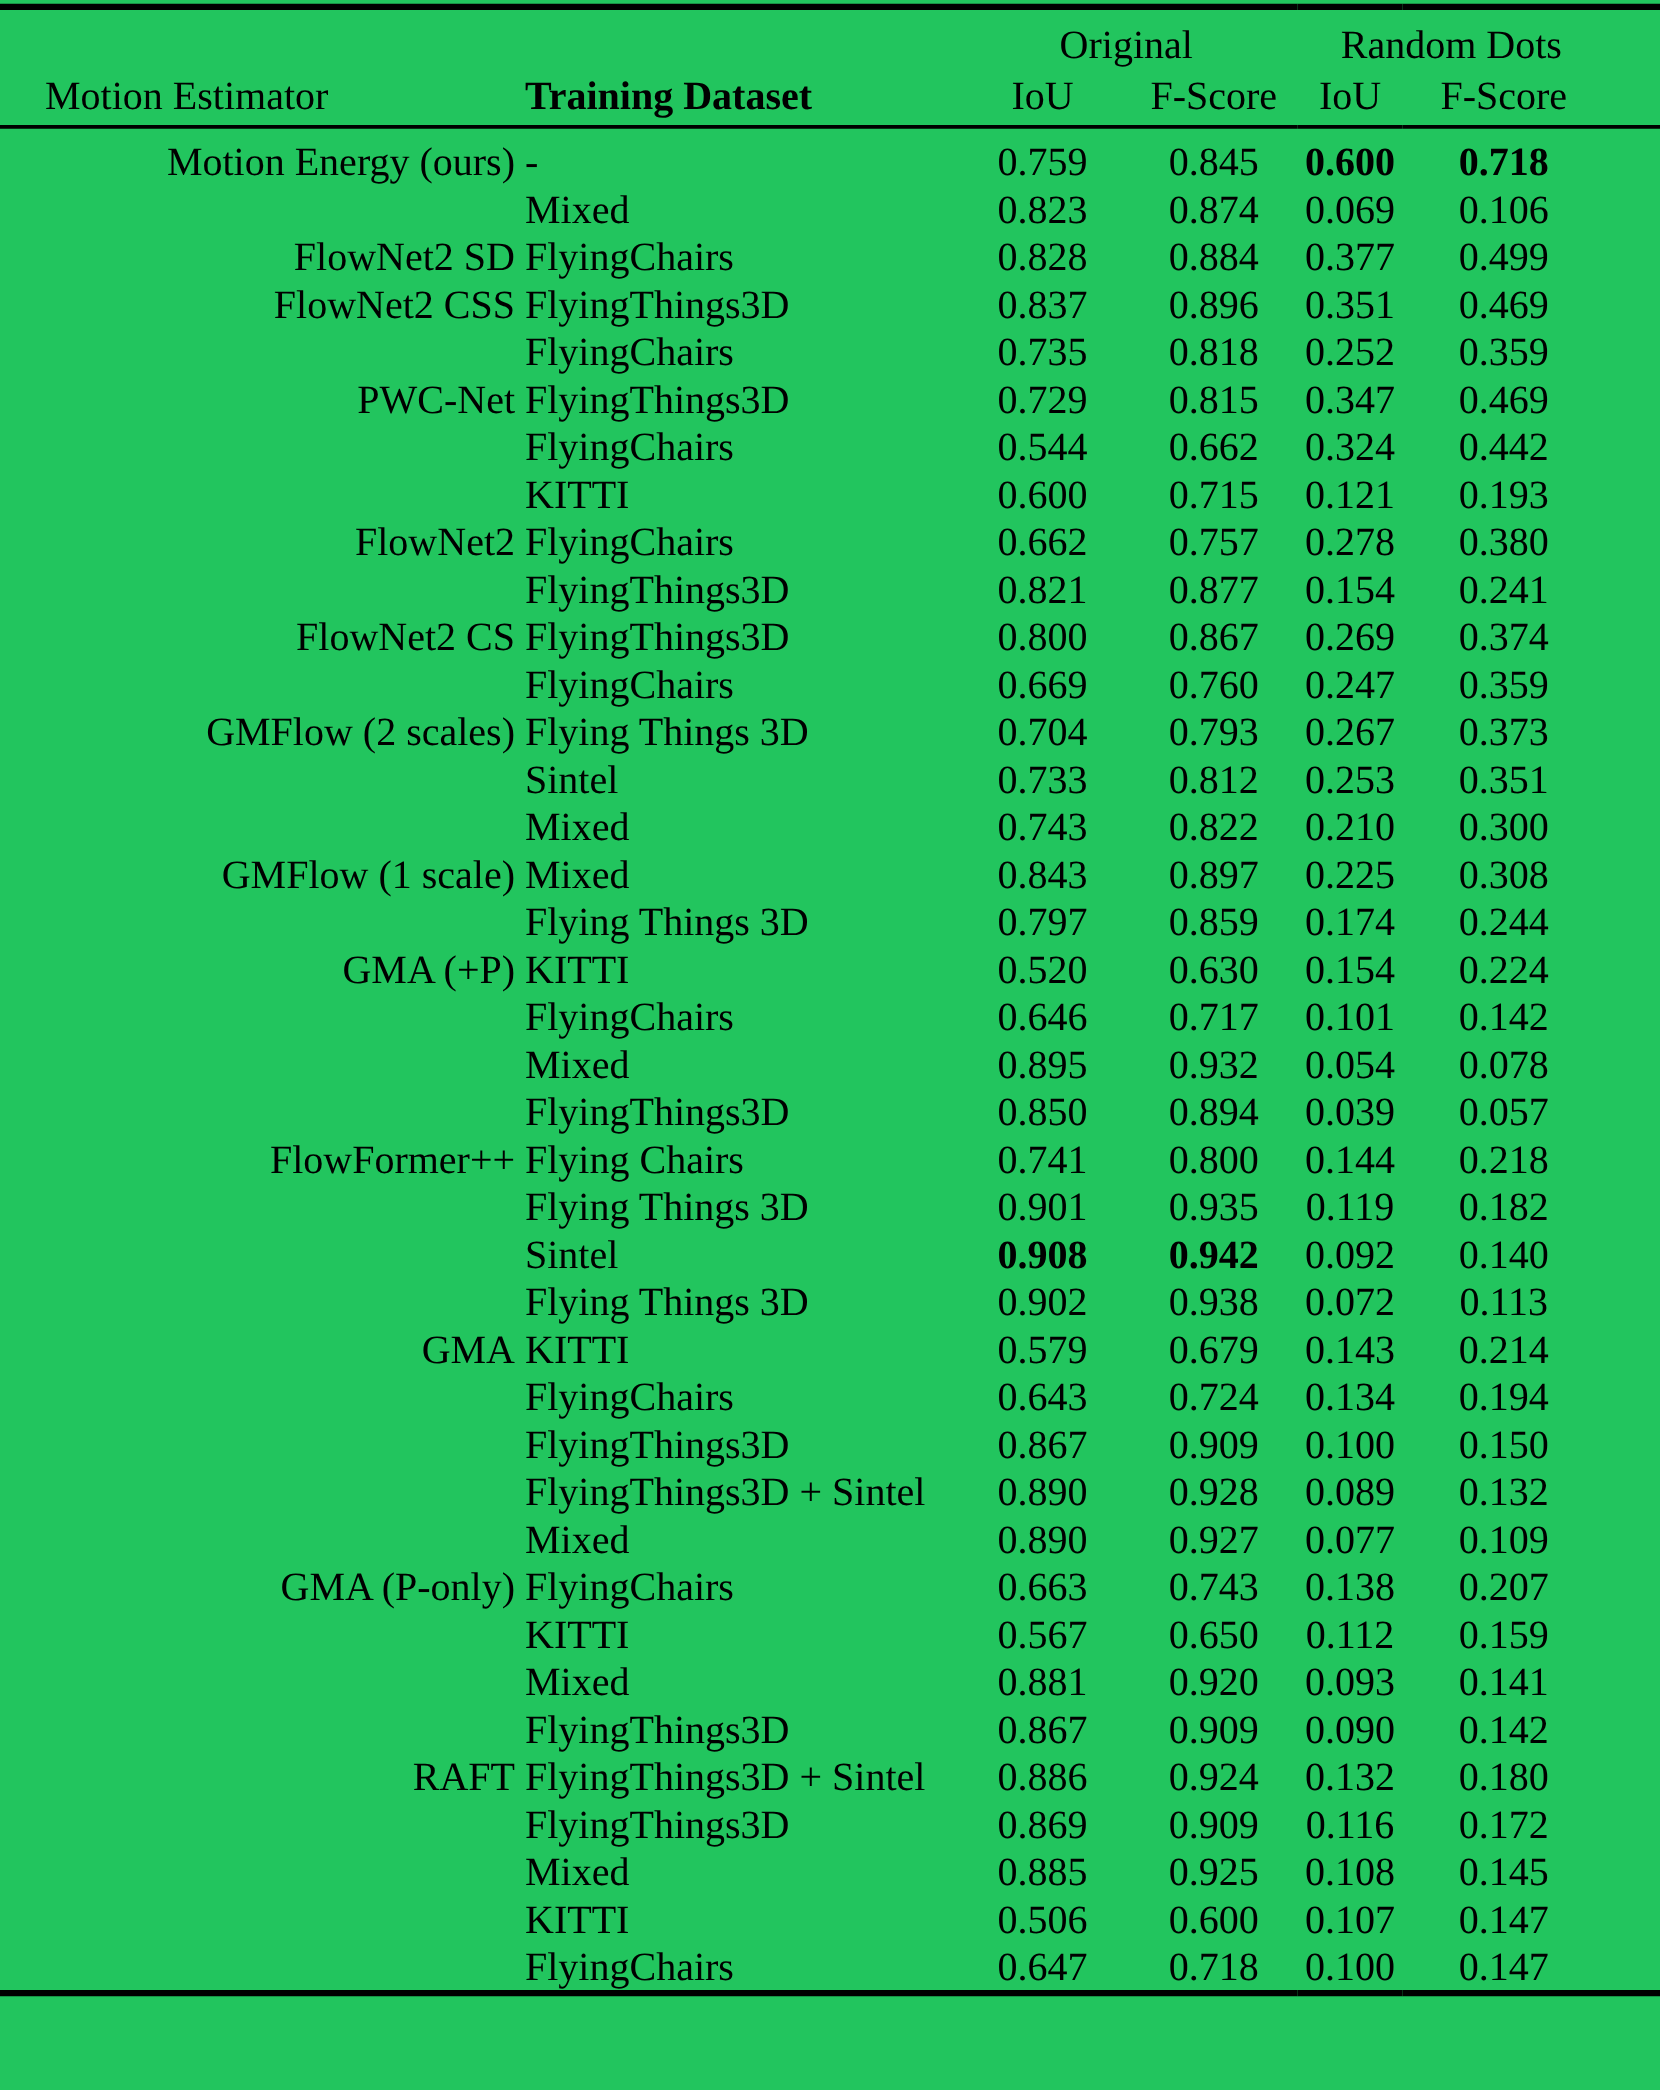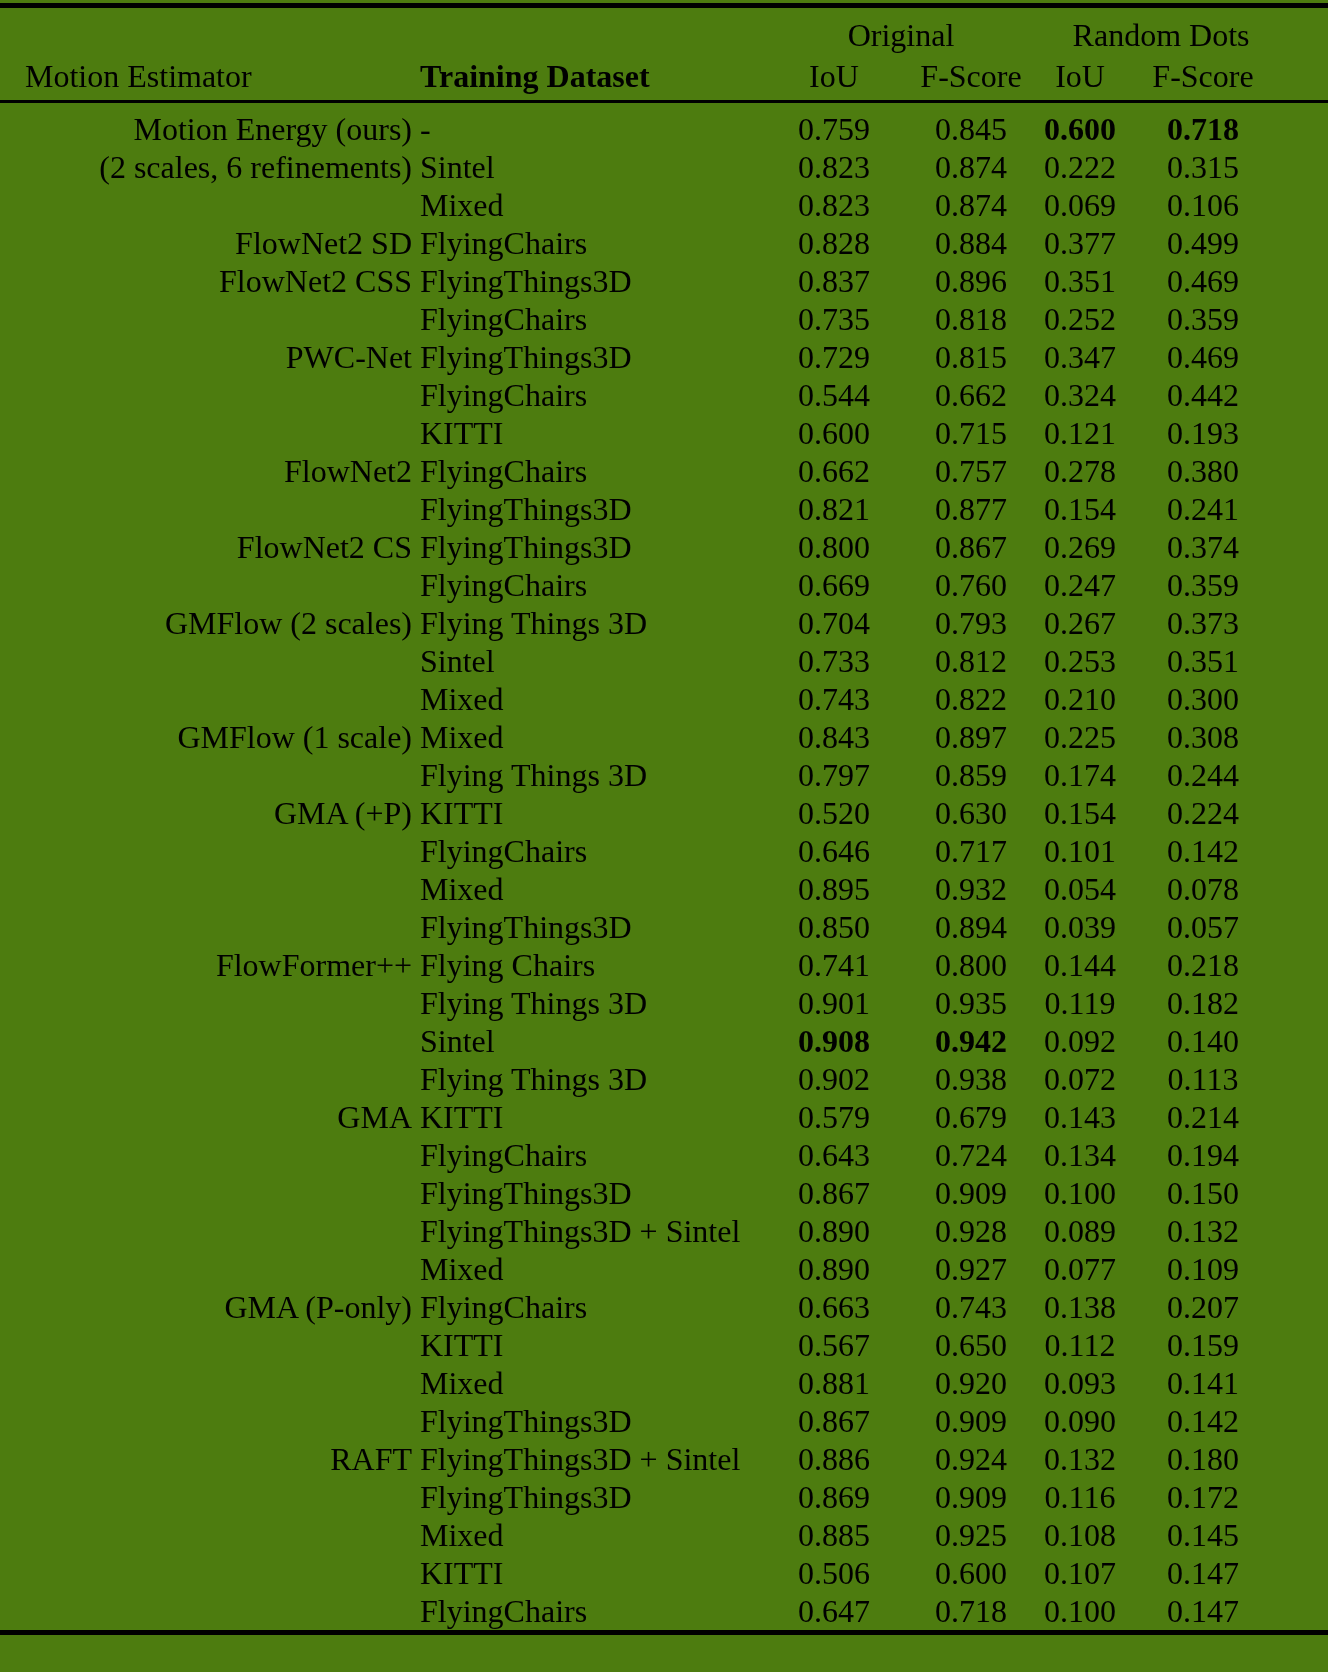--- a/index.html
+++ b/index.html
@@ -1,20 +1,20 @@
 <!DOCTYPE html>
 <html><head>
 <meta charset="utf-8">
 <style>
   html, body { margin: 0; padding: 0; background: #ffffff; }
   .page {
     position: relative;
     width: 1328px;
     height: 1672px;
-    background: #4d7c0f;
+    background: #22c55e;
     color: #000000;
     font-family: "Liberation Serif", "DejaVu Serif", serif;
     font-size: 32px;
     overflow: hidden;
   }
   table.results {
     border-collapse: collapse;
     table-layout: fixed;
     width: 1328px;
     margin-top: 3px;
@@ -33,21 +33,21 @@
   tr.group-row th { height: 46px; vertical-align: bottom; padding-bottom: 1px; }
   tr.head-row th { height: 40px; vertical-align: bottom; padding-bottom: 5px; }
   tbody td { height: 38px; vertical-align: middle; }
   tbody tr:first-child td { padding-top: 7px; }
   .left { text-align: left; white-space: nowrap; }
   .est { text-align: right; white-space: nowrap; padding-left: 25px; }
   .est.indent { padding-left: 38px; }
   .ds { text-align: left; white-space: nowrap; padding-left: 8px; }
   .num { text-align: center; white-space: nowrap; }
   .last { box-sizing: border-box; padding-right: 44px; }
-  th.est-h { padding-left: 25px; }
+  th.est-h { padding-left: 36px; }
   th.ds-h { padding-left: 8px; font-weight: bold; }
   .bold { font-weight: bold; }
 </style>
 </head>
 <body>
 
 <div class="page">
   <table class="results">
     <colgroup>
       <col class="c-est">
@@ -76,28 +76,20 @@
     <tbody>
         <tr>
           <td class="est">Motion Energy (ours)</td>
           <td class="ds">-</td>
           <td class="num">0.759</td>
           <td class="num">0.845</td>
           <td class="num bold">0.600</td>
           <td class="num last bold">0.718</td>
         </tr>
         <tr>
-          <td class="est indent">(2 scales, 6 refinements)</td>
-          <td class="ds">Sintel</td>
-          <td class="num">0.823</td>
-          <td class="num">0.874</td>
-          <td class="num">0.222</td>
-          <td class="num last">0.315</td>
-        </tr>
-        <tr>
           <td class="est"></td>
           <td class="ds">Mixed</td>
           <td class="num">0.823</td>
           <td class="num">0.874</td>
           <td class="num">0.069</td>
           <td class="num last">0.106</td>
         </tr>
         <tr>
           <td class="est">FlowNet2 SD</td>
           <td class="ds">FlyingChairs</td>

